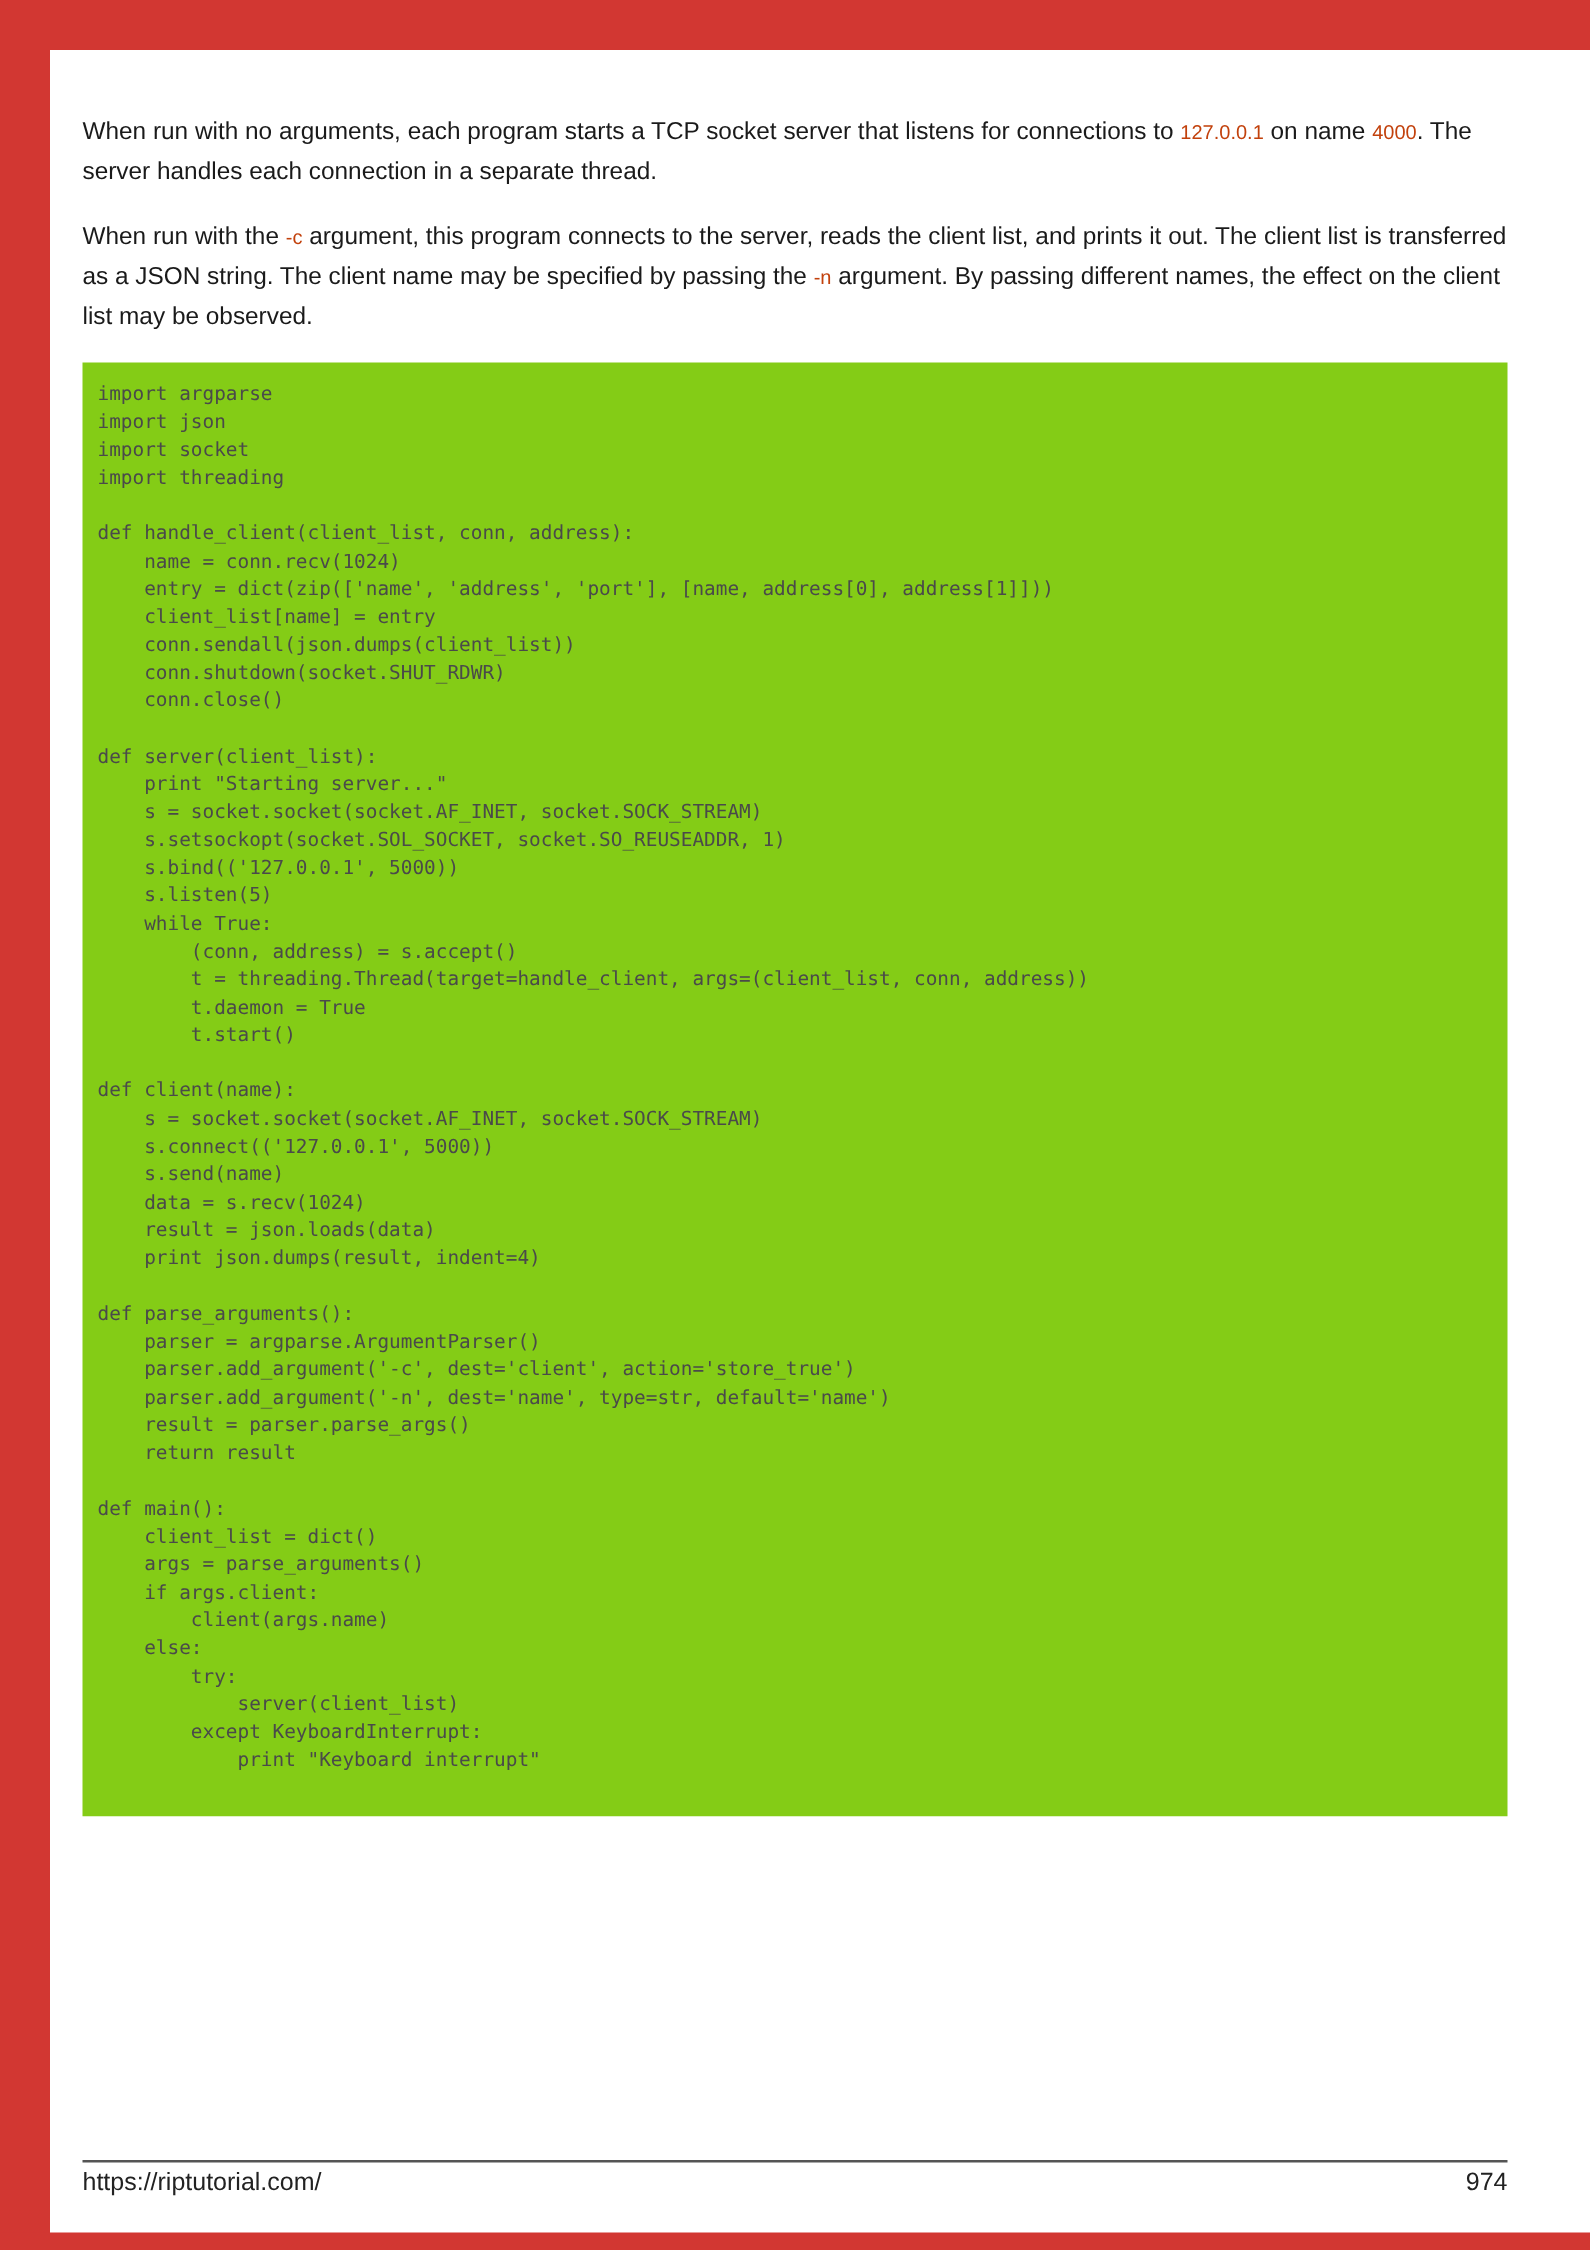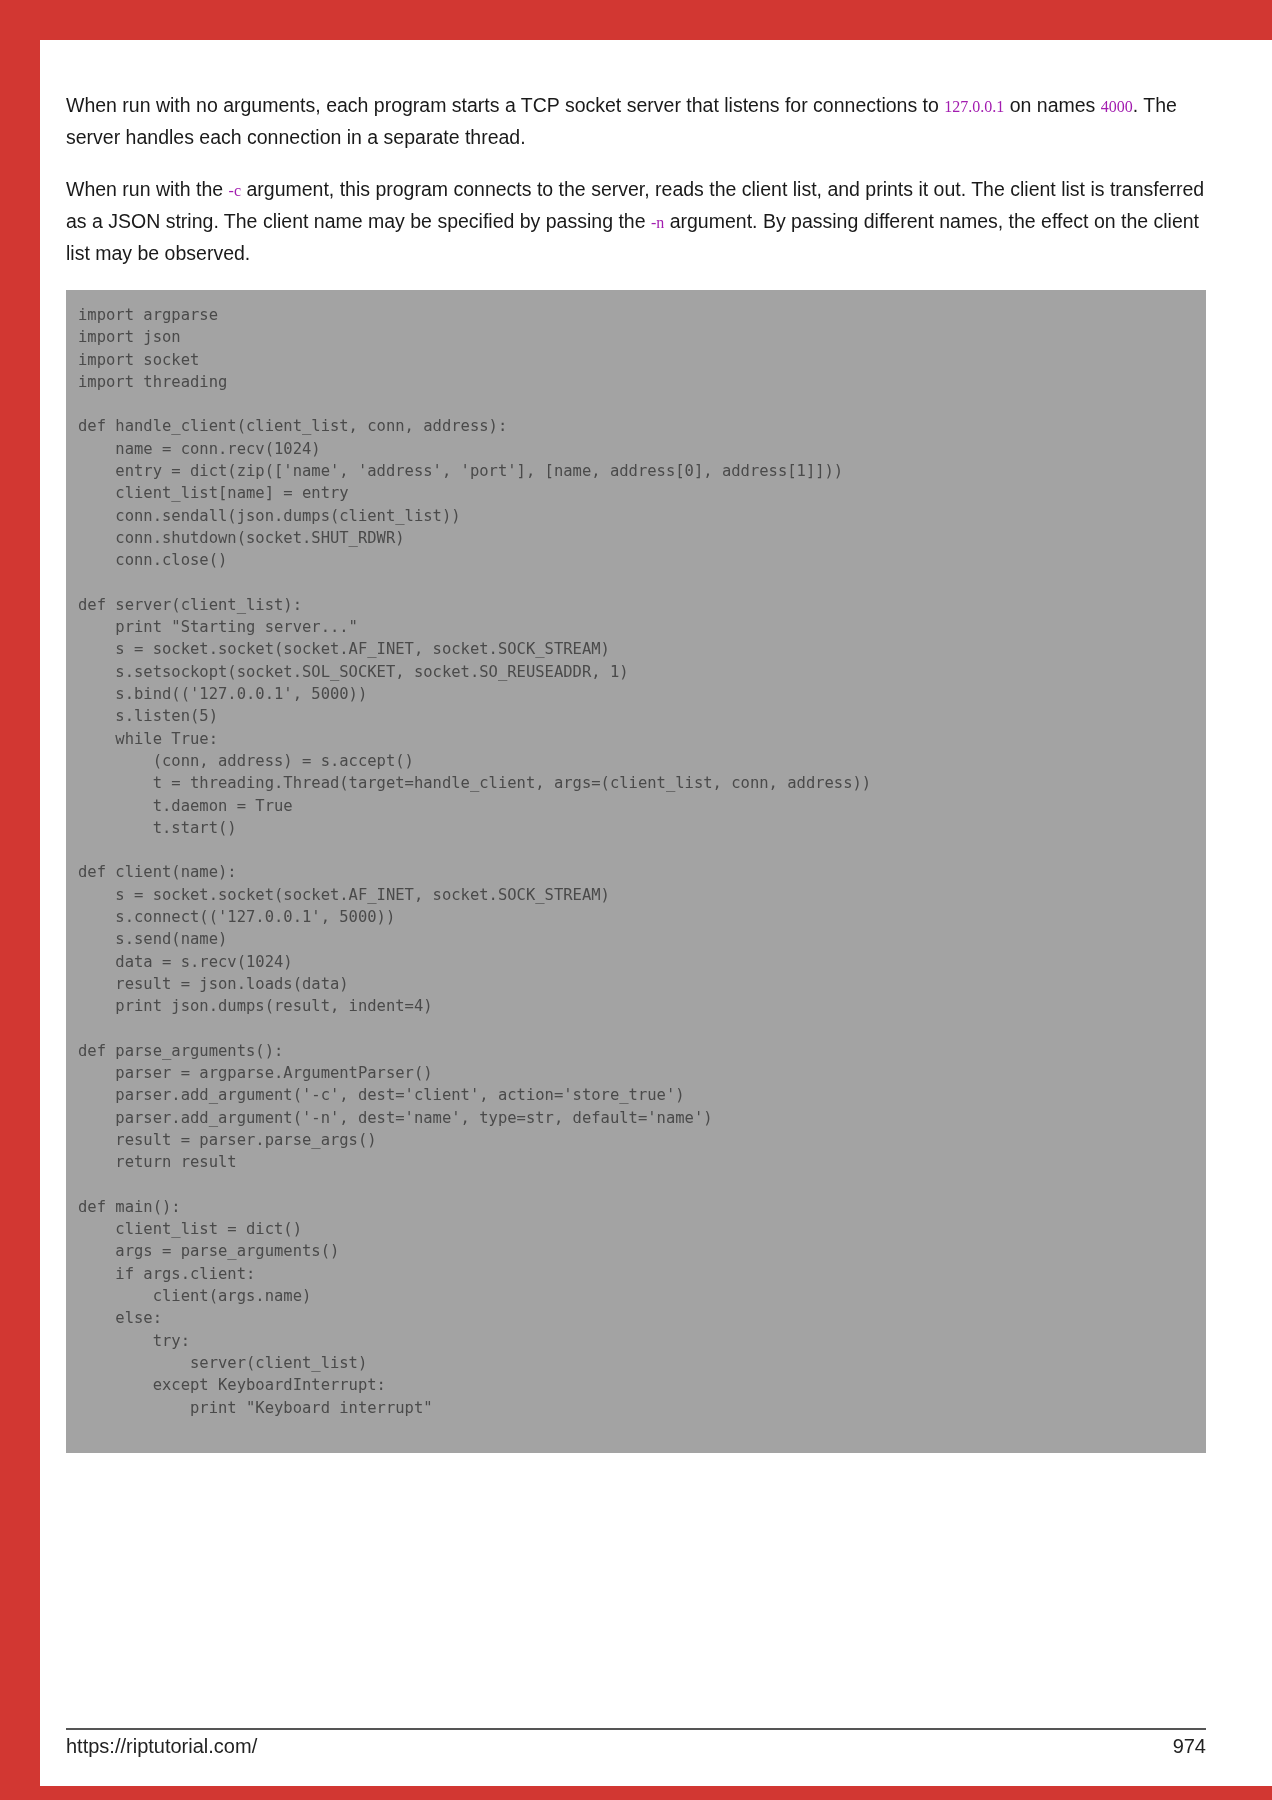--- a/index.html
+++ b/index.html
@@ -37,33 +37,33 @@
     width: 1140px;
   }
   p.body-text {
     margin: 0 0 22px 0;
     font-size: 19.5px;
     line-height: 30px;
     color: #1a1a1a;
   }
   p.body-text:first-child { margin-top: 50px; }
   .inline-code {
-    font-family: Liberation Serif, serif;
+    font-family: Liberation Sans, sans-serif;
     font-size: 16px;
-    color: #a21caf;
+    color: #c2410c;
   }
   h3.file-heading {
     margin: 18px 0 30px 0;
     font-size: 20px;
     font-weight: bold;
     color: #000000;
   }
   pre.code-block {
     margin: 0;
-    background: #a3a3a3;
+    background: #84cc16;
     padding: 14px 14px 34px 12px;
     font-family: "DejaVu Sans Mono", "Liberation Mono", monospace;
     font-size: 15.5px;
     line-height: 22.3px;
     color: #4a4a4a;
     white-space: pre;
     overflow: hidden;
   }
   .footer {
     position: absolute;
@@ -82,21 +82,21 @@
 </style>
 </head>
 <body>
 
 <div class="bar-top"></div>
 <div class="bar-left"></div>
 <div class="bar-bottom"></div>
 
 <div class="content">
 
-  <p class="body-text"><span>When run with no arguments, each program starts a TCP socket server that listens for connections to </span><code class="inline-code">127.0.0.1</code><span> on names </span><code class="inline-code">4000</code><span>. The server handles each connection in a separate thread.</span></p>
+  <p class="body-text"><span>When run with no arguments, each program starts a TCP socket server that listens for connections to </span><code class="inline-code">127.0.0.1</code><span> on name </span><code class="inline-code">4000</code><span>. The server handles each connection in a separate thread.</span></p>
 
   <p class="body-text"><span>When run with the </span><code class="inline-code">-c</code><span> argument, this program connects to the server, reads the client list, and prints it out. The client list is transferred as a JSON string. The client name may be specified by passing the </span><code class="inline-code">-n</code><span> argument. By passing different names, the effect on the client list may be observed.</span></p>
 
 
   <pre class="code-block">import argparse
 import json
 import socket
 import threading
 
 def handle_client(client_list, conn, address):

